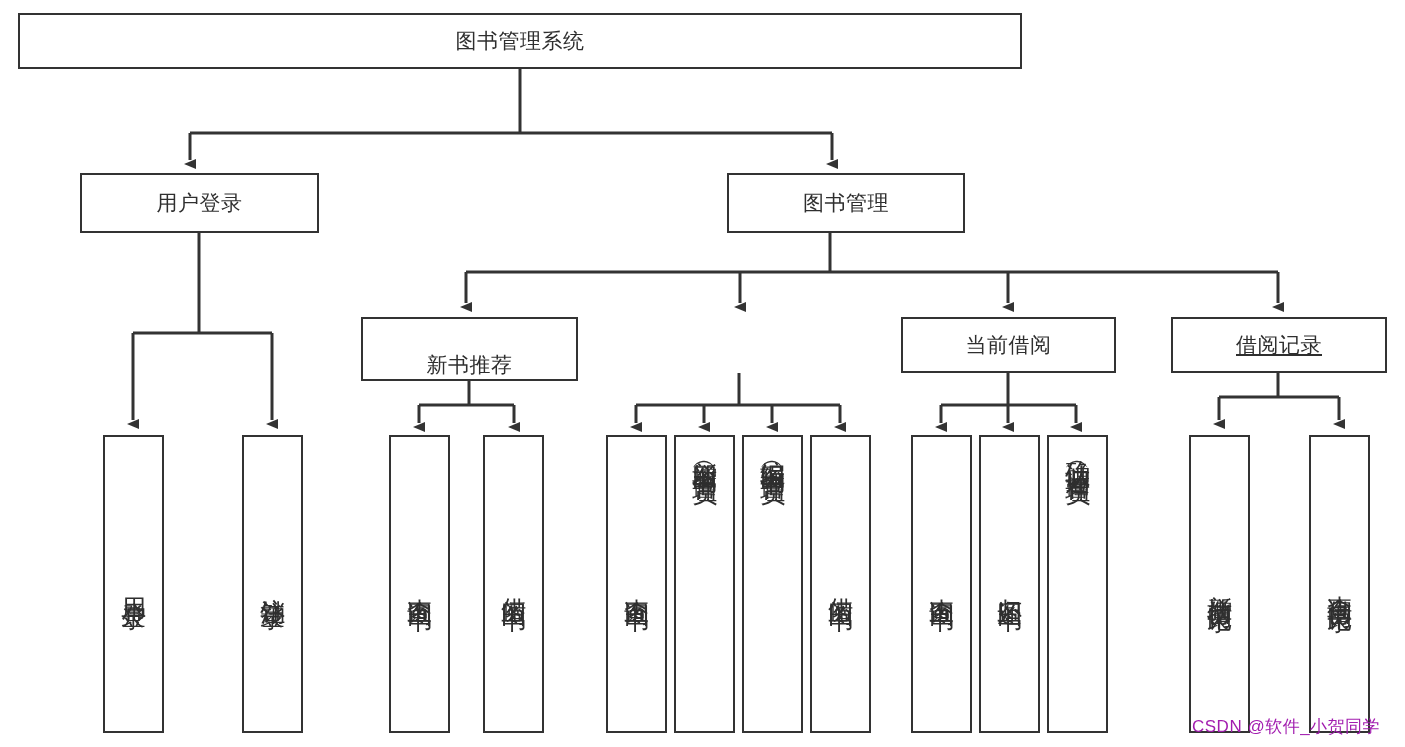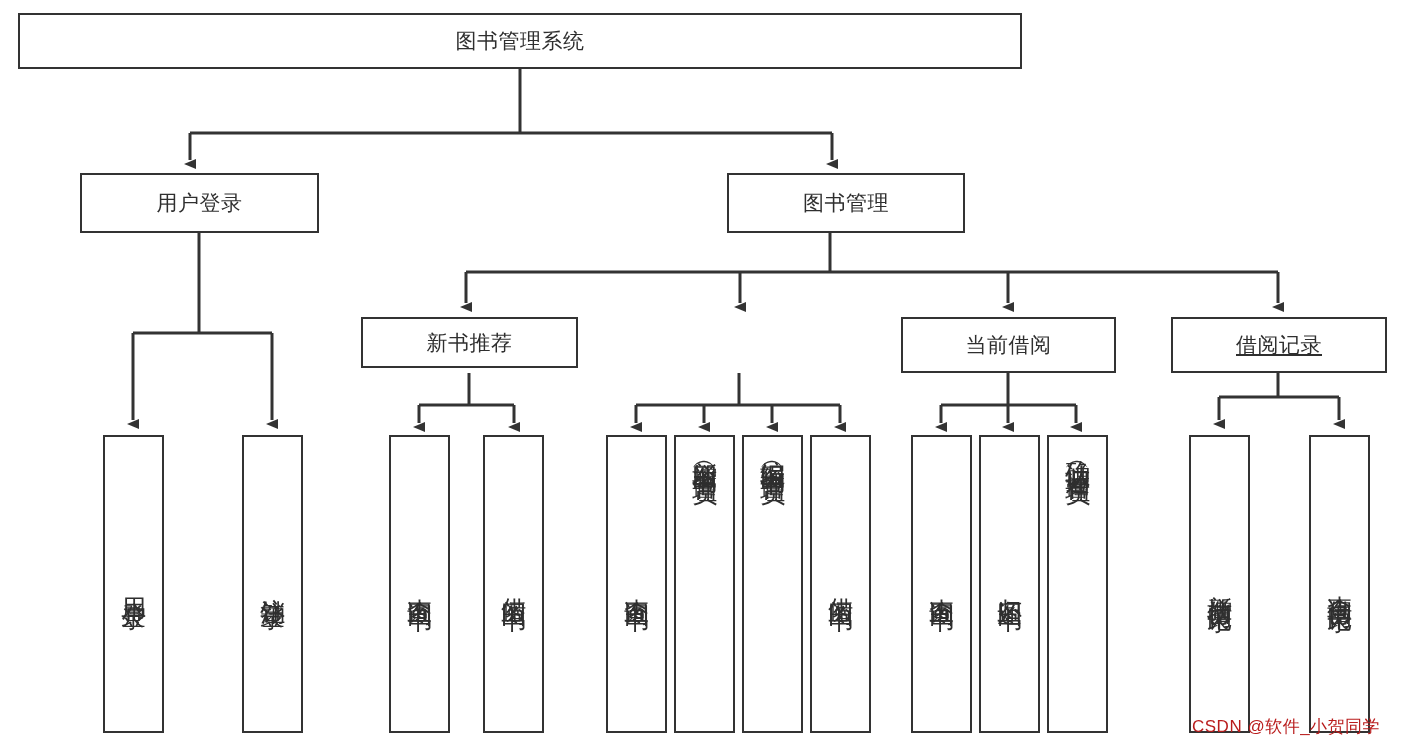--- a/index.html
+++ b/index.html
@@ -53,21 +53,21 @@
     white-space: nowrap;
     color: #2f2f2f;
   }
   .node.vert.center {
     align-items: center;
     padding-top: 0;
   }
   .watermark {
     position: absolute;
     font-size: 17px;
-    color: #b91c1c;
+    color: #a21caf;
     white-space: nowrap;
     letter-spacing: 0.5px;
   }
 </style>
 </head>
 <body>
 
 <div id="canvas">
 
   <svg class="edges" viewBox="0 0 1405 747">
@@ -124,21 +124,21 @@
     <span>图书管理系统</span>
   </div>
 
   <div class="node horiz" style="left:80px; top:173px; width:239px; height:60px;">
     <span>用户登录</span>
   </div>
   <div class="node horiz" style="left:711px; top:173px; width:238px; height:60px;margin-left:16px;">
     <span>图书管理</span>
   </div>
 
-  <div class="node horiz" style="left:361px; top:317px; width:217px; height:51px;">
+  <div class="node horiz" style="left:361px; top:317px; width:217px; height:64px;align-items:flex-end;">
     <span>新书推荐</span>
   </div>
   <div class="node horiz" style="left:901px; top:317px; width:215px; height:56px;">
     <span>当前借阅</span>
   </div>
   <div class="node horiz" style="left:1171px; top:317px; width:216px; height:56px;text-decoration:underline;">
     <span>借阅记录</span>
   </div>
 
   <div class="node vert center" style="left:103px; top:435px; width:61px; height:298px;">

